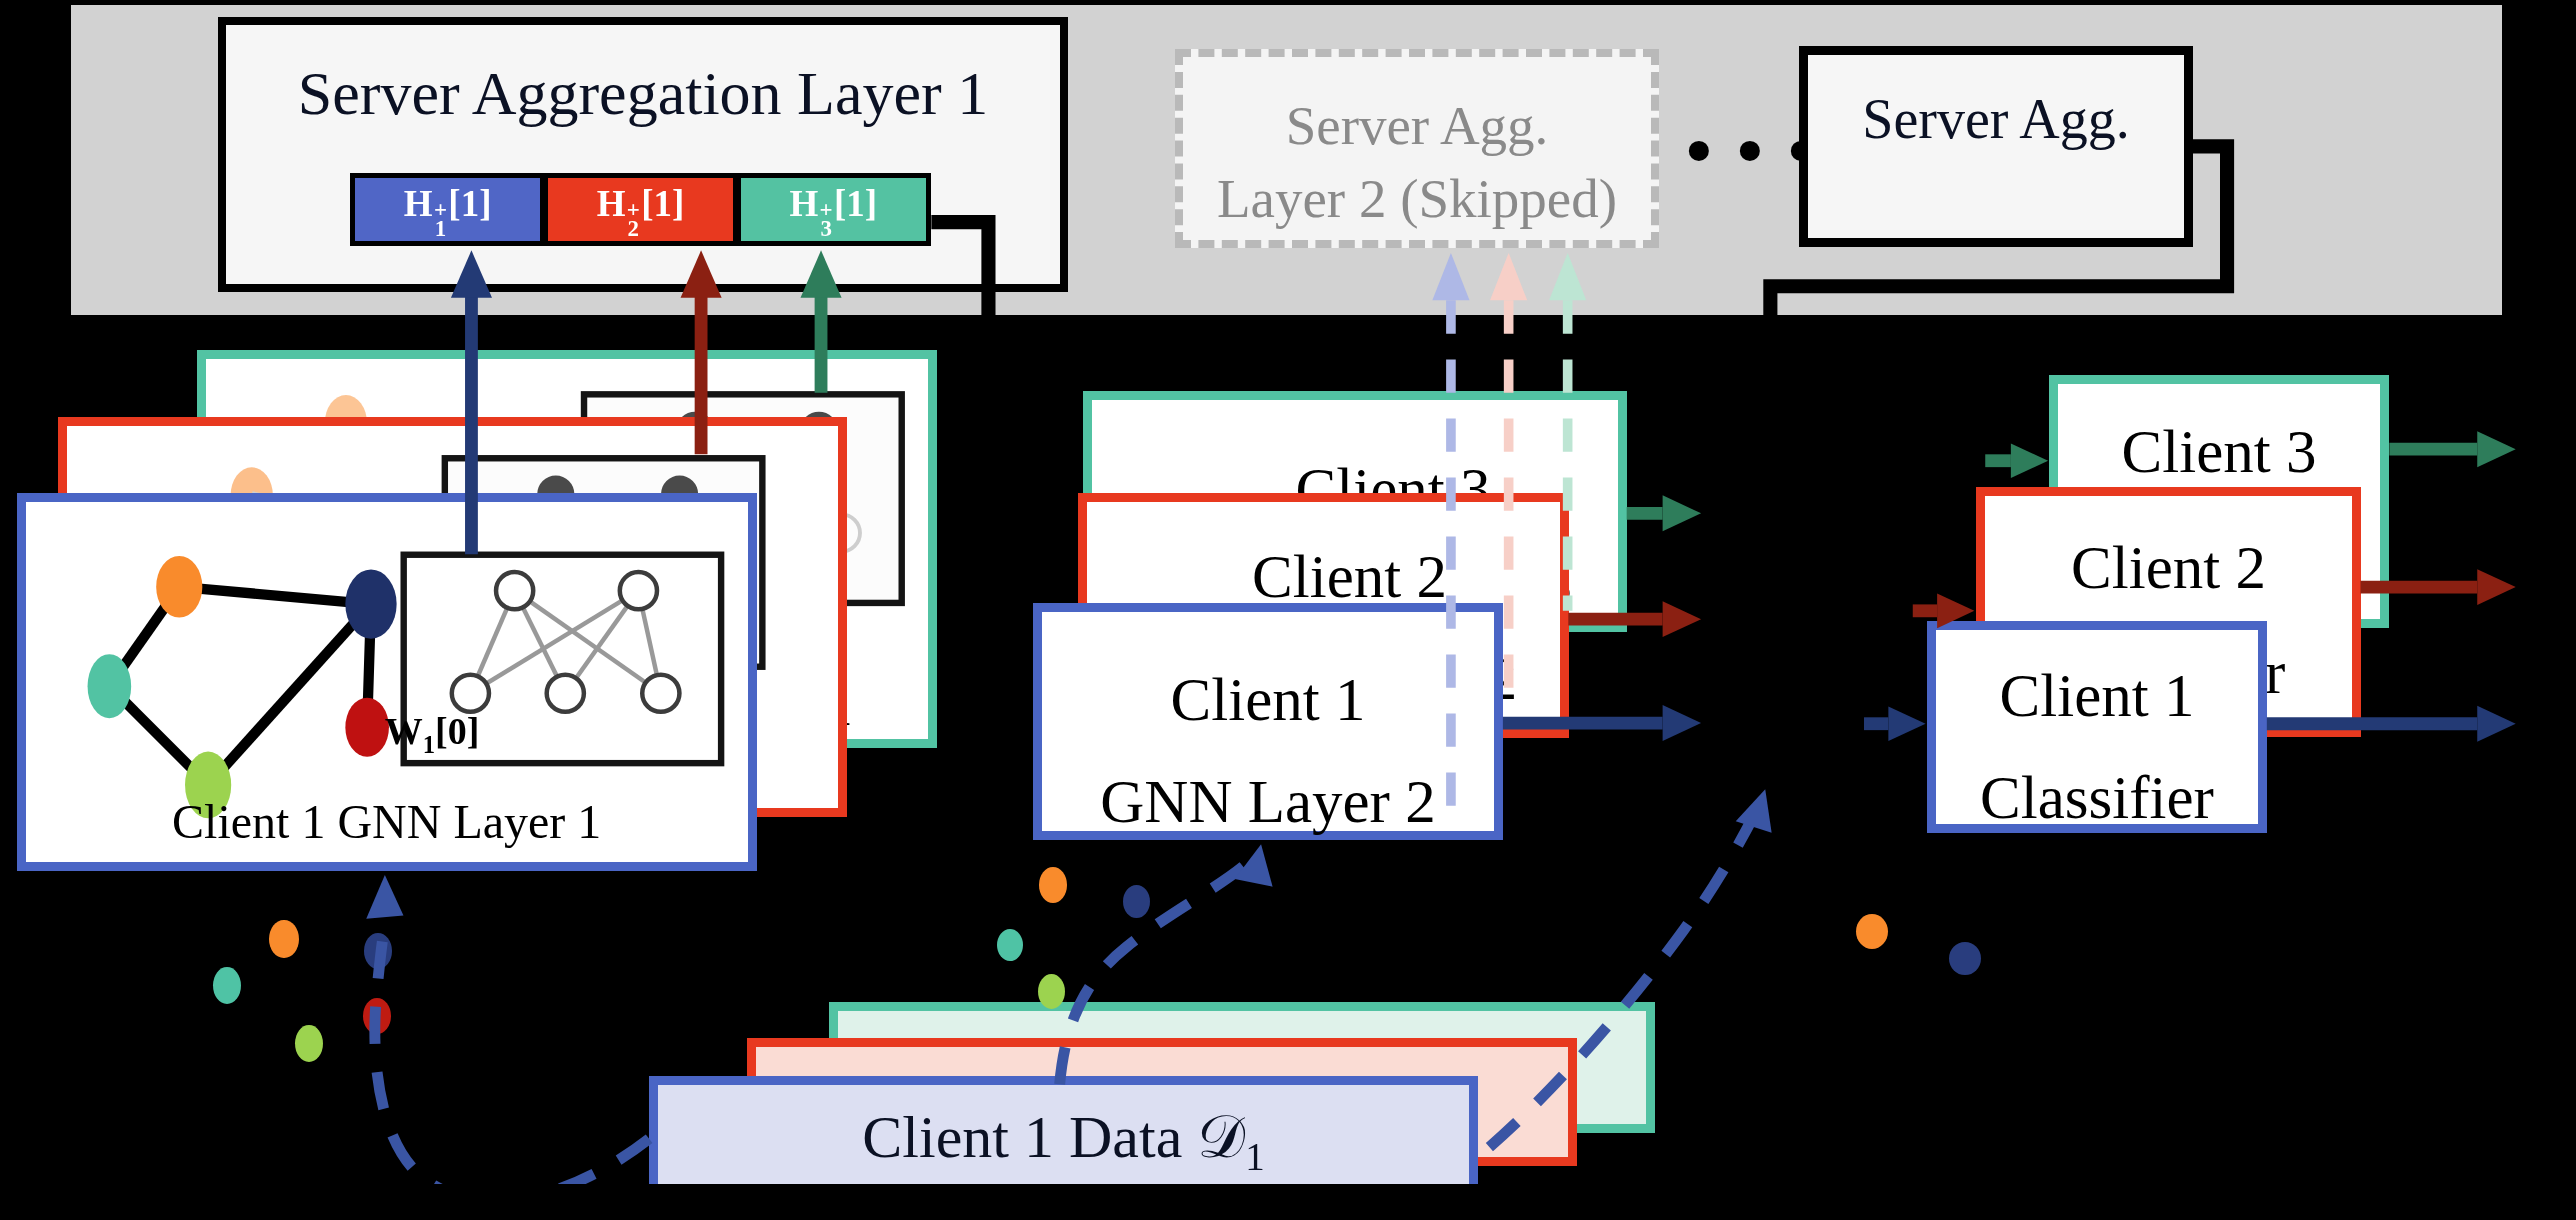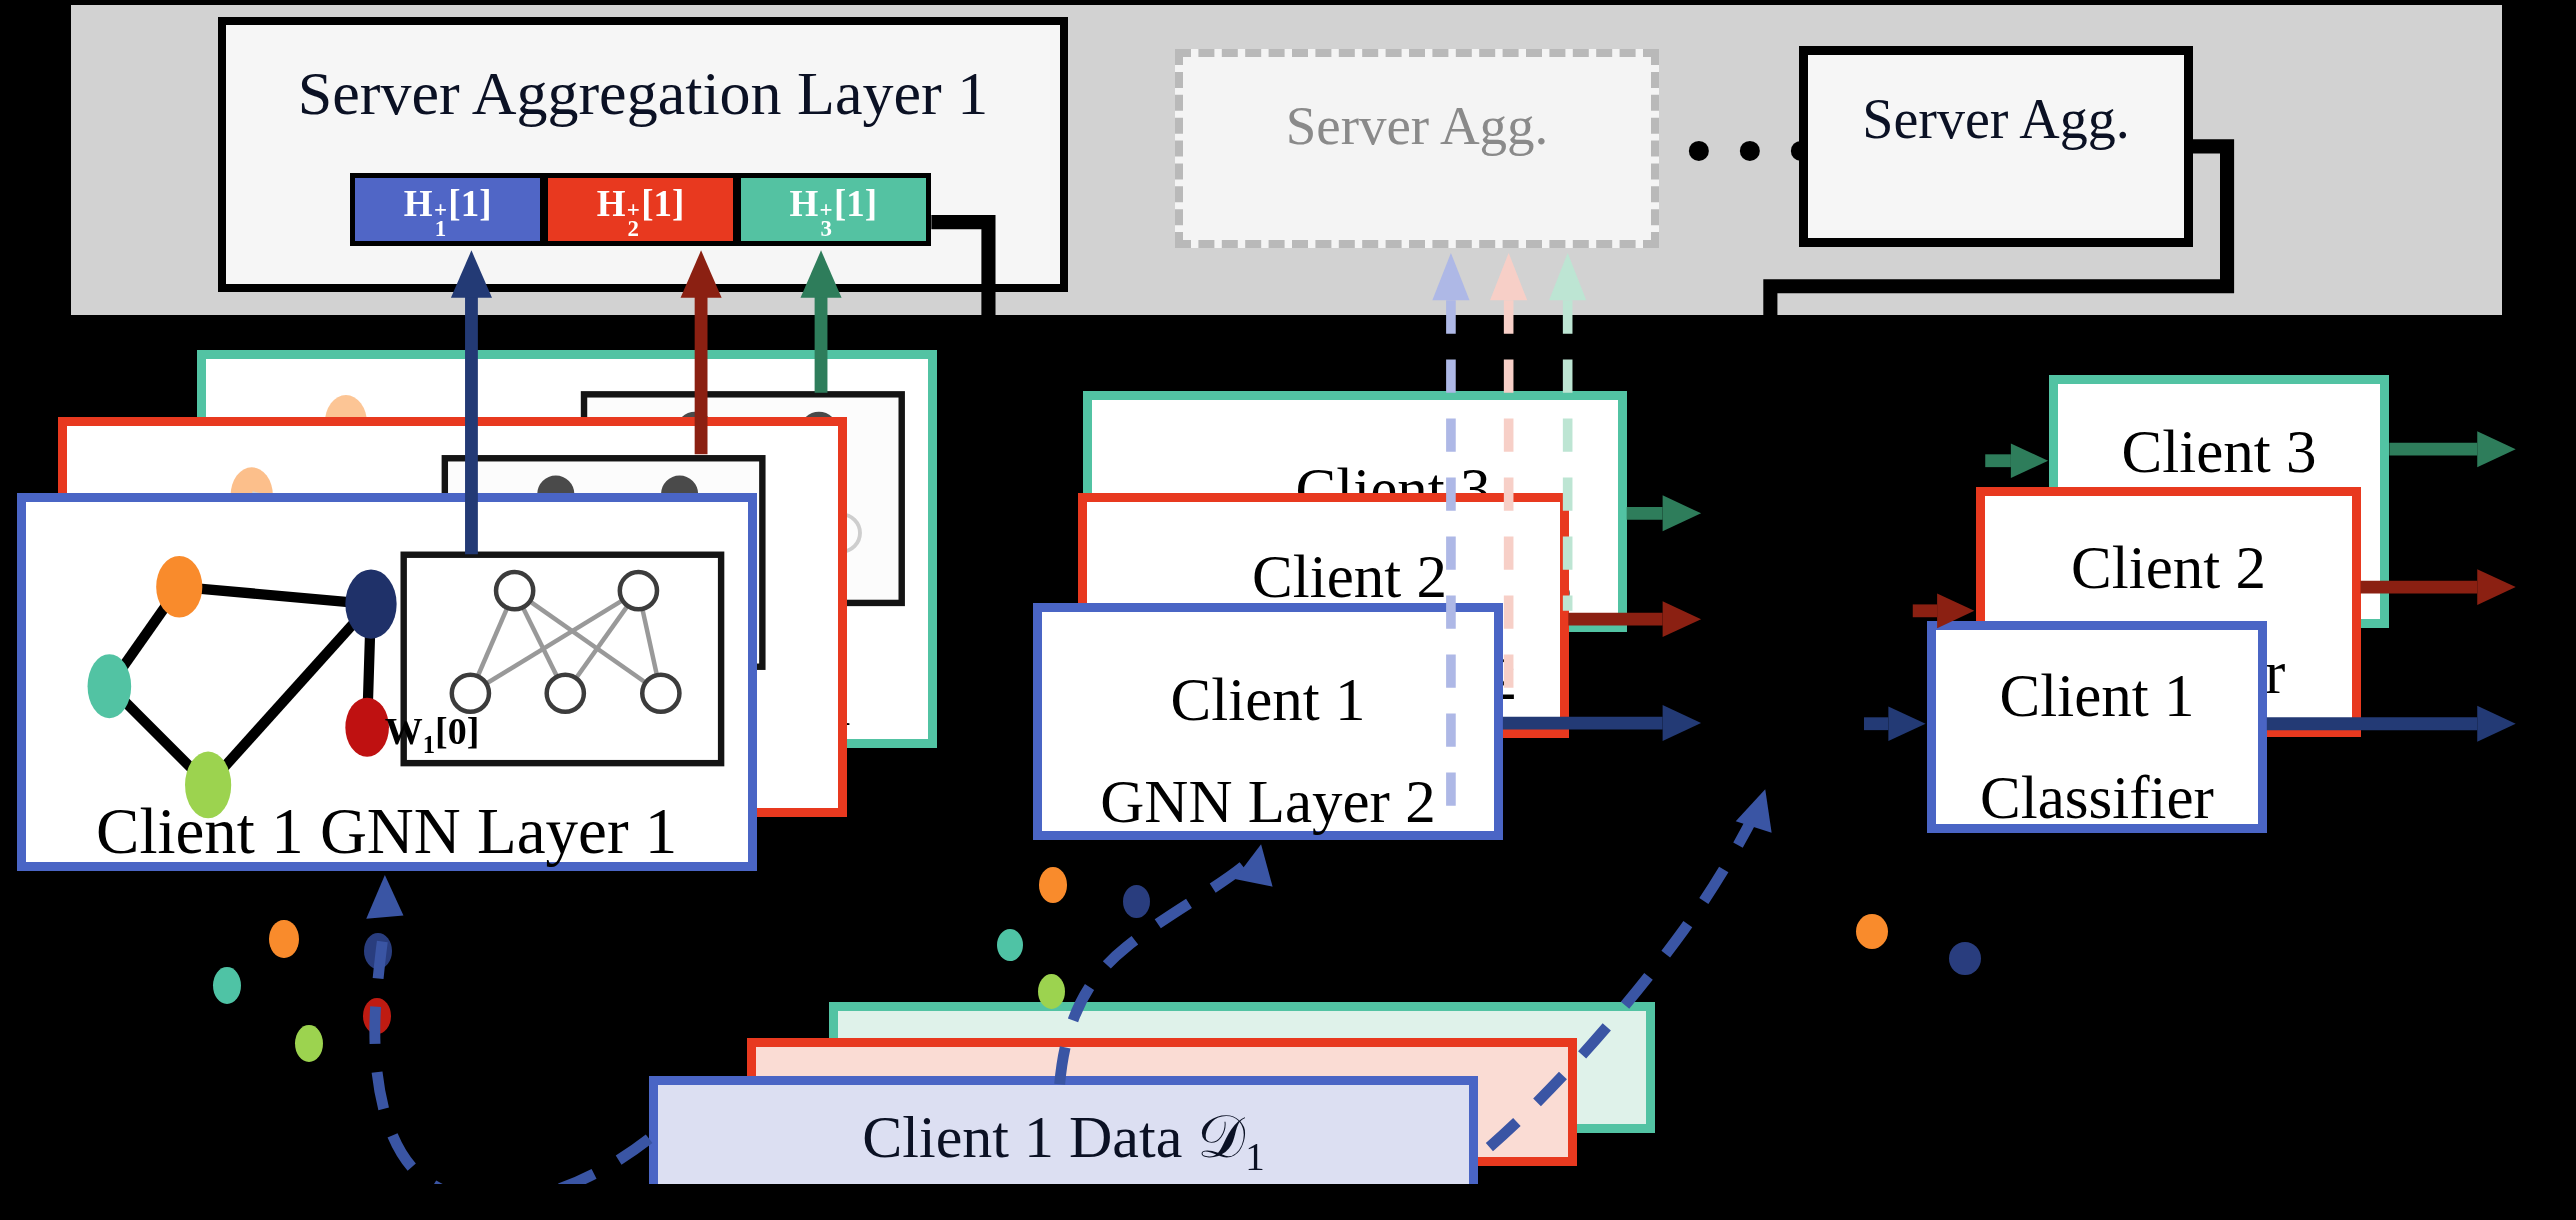--- a/index.html
+++ b/index.html
@@ -21,21 +21,21 @@
   
   #srv2{left:1175px;top:49px;width:484px;height:199px;border:8.3px dashed var(--skip_border);background:#F4F4F4;}
   #srv2 .bl{color:var(--skip_text);font-size:55px;}
   #srvL{left:1799px;top:46px;width:394px;height:201px;border:9px solid #000;}
   #srvL .bl{color:var(--text_dark);font-size:56px;}
   #ellipsis{left:1675px;top:113px;width:160px;text-align:center;font-size:69px;letter-spacing:10.3px;color:#000;font-family:"DejaVu Sans",sans-serif;}
   
   #gnn1-c3{left:197px;top:350px;width:740px;height:398px;border:9px solid var(--teal_border);z-index:10;}
   #gnn1-c2{left:58px;top:417px;width:789px;height:400px;border:9px solid var(--red_border);z-index:11;}
   #gnn1-c1{left:16.7px;top:493px;width:740px;height:378px;border:9px solid var(--blue_border);z-index:12;}
-  #gnn1-c1-label{top:292px;font-size:65px;}
+  #gnn1-c1-label{top:292px;font-size:48px;}
   #gnn1-c2-label{top:314px;font-size:64px;}
   #gnn1-c3-label{top:308px;font-size:64px;}
   #w-label{left:359px;top:207px;font-size:38px;font-weight:bold;color:#000;}
   sub,sup{font-size:0.65em;}
   
   #gnn2-c3{left:1083px;top:391px;width:544px;height:241px;border:9px solid var(--teal_border);z-index:10;}
   #gnn2-c2{left:1078px;top:493px;width:491px;height:245px;border:9px solid var(--red_border);z-index:11;}
   #gnn2-c1{left:1033px;top:603px;width:470px;height:237px;border:9px solid var(--blue_border);z-index:12;}
   .gnn2-l1,.gnn2-l2,.cls-l1,.cls-l2{font-size:61px;}
   
@@ -90,20 +90,21 @@
     <div class="h-cell" style="background: rgb(84, 194, 162);">
         <span class="h-txt"><span>H</span><span class="ss">
             <span>+</span>
             <span>3</span>
           </span><span>[1]</span></span>
       </div>
   </div>
 
   <div class="frame" id="srv2">
     <div class="bl" style="top:37px">Server Agg.</div>
+    <div class="bl" style="top:110px">Layer 2 (Skipped)</div>
   </div>
 
   <div class="abs" id="ellipsis">•••</div>
 
   <div class="frame" id="srvL">
     <div class="bl" style="top:32px">Server Agg.</div>
   </div>
 
   <div class="client-box" id="gnn1-c3">
     <svg class="boxsvg" width="740" height="398" viewBox="0 0 1153 620">

